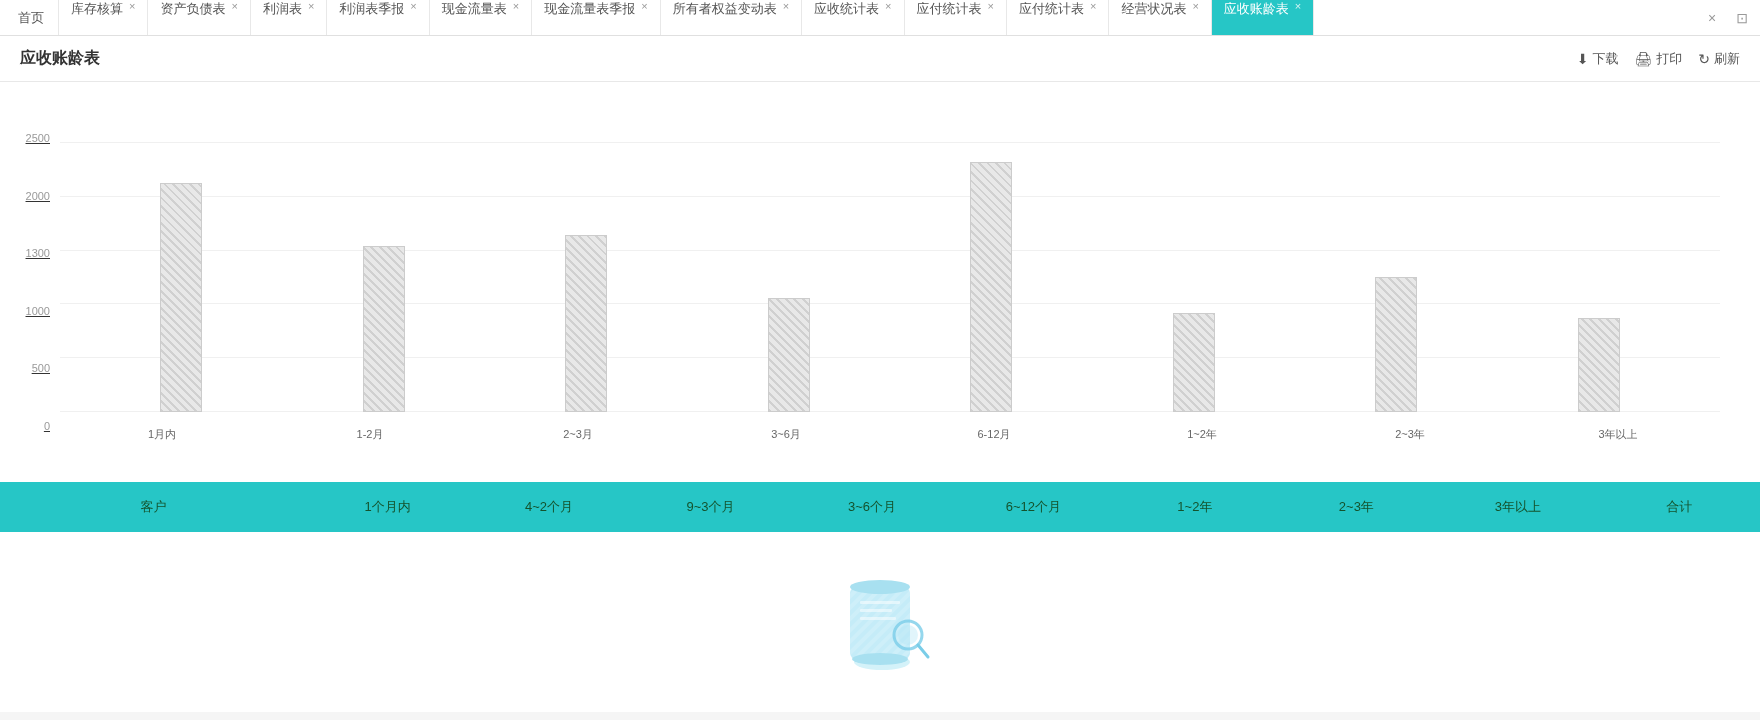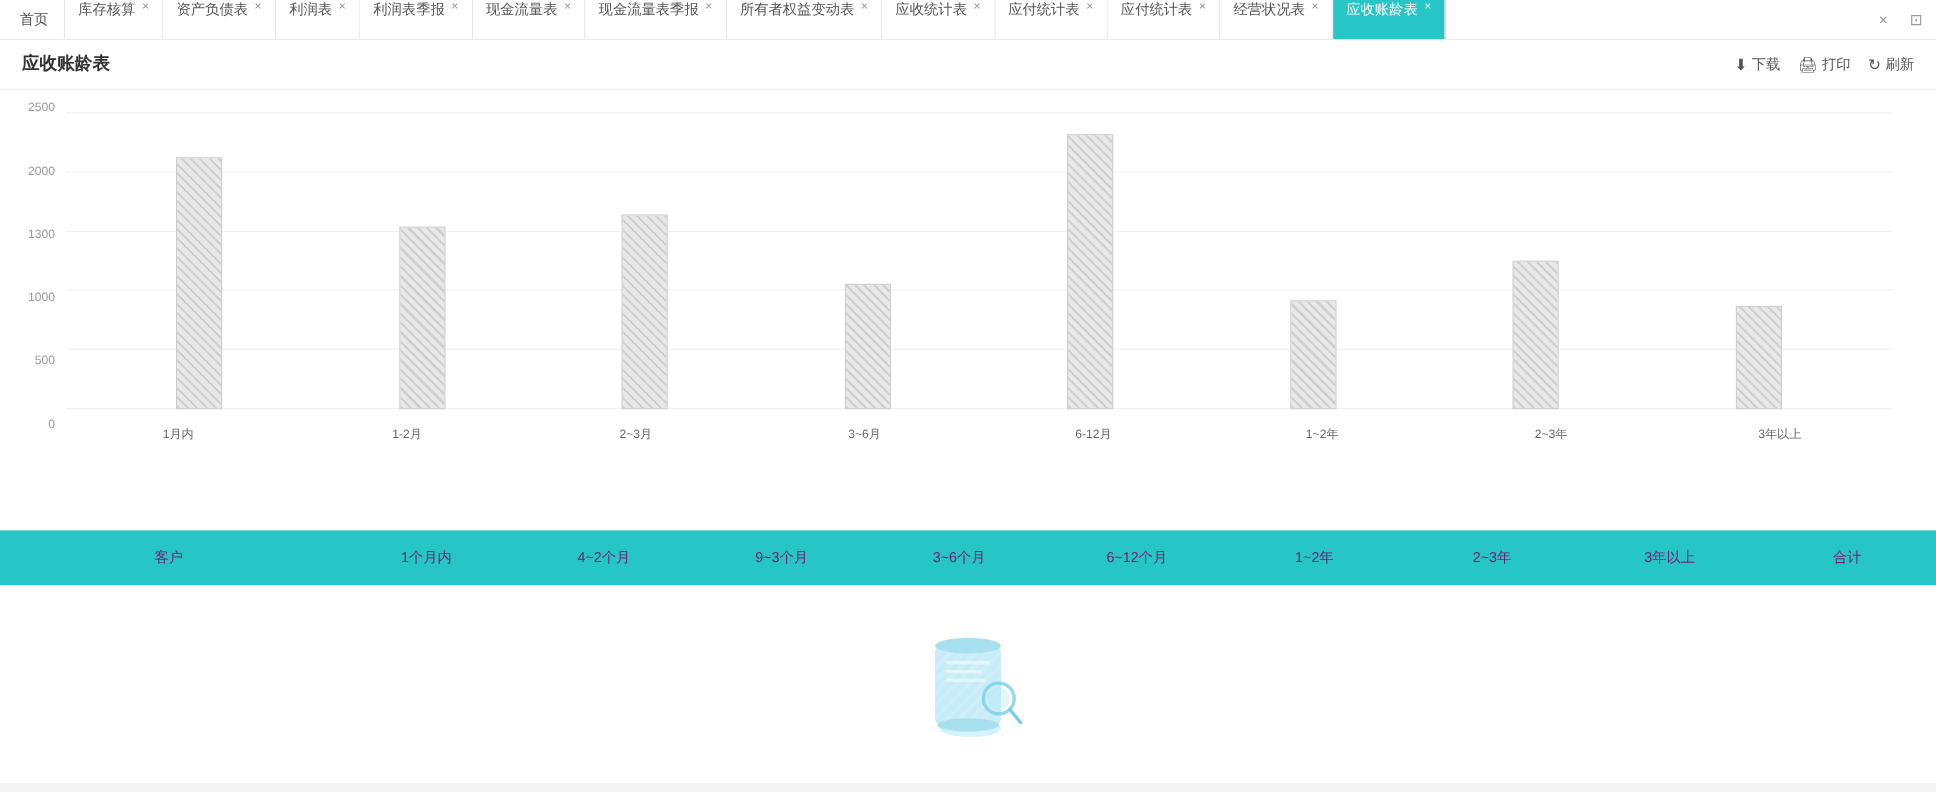--- a/index.html
+++ b/index.html
@@ -112,20 +112,22 @@
       background: #fff;
       padding: 20px 40px 20px 20px;
       height: 400px;
       position: relative;
     }
     .chart-wrapper {
       position: relative;
       width: 100%;
       height: 340px;
       display: flex;
+      align-items: flex-end;
+      text-decoration: underline;
     }
     .y-axis {
       display: flex;
       flex-direction: column;
       justify-content: space-between;
       align-items: flex-end;
       height: 300px;
       padding-right: 10px;
       padding-bottom: 0;
       min-width: 40px;
@@ -194,21 +196,21 @@
       font-size: 11px;
       color: #666;
       text-align: center;
       width: 42px;
     }
 
     
     .table-header {
       display: flex;
       background: #26c6c6;
-      color: #701a75;
+      color: #14532d;
       font-size: 13px;
       height: 50px;
       align-items: center;
     }
     .table-header .th {
       flex: 1;
       text-align: center;
       padding: 0 8px;
       font-weight: normal;
     }

